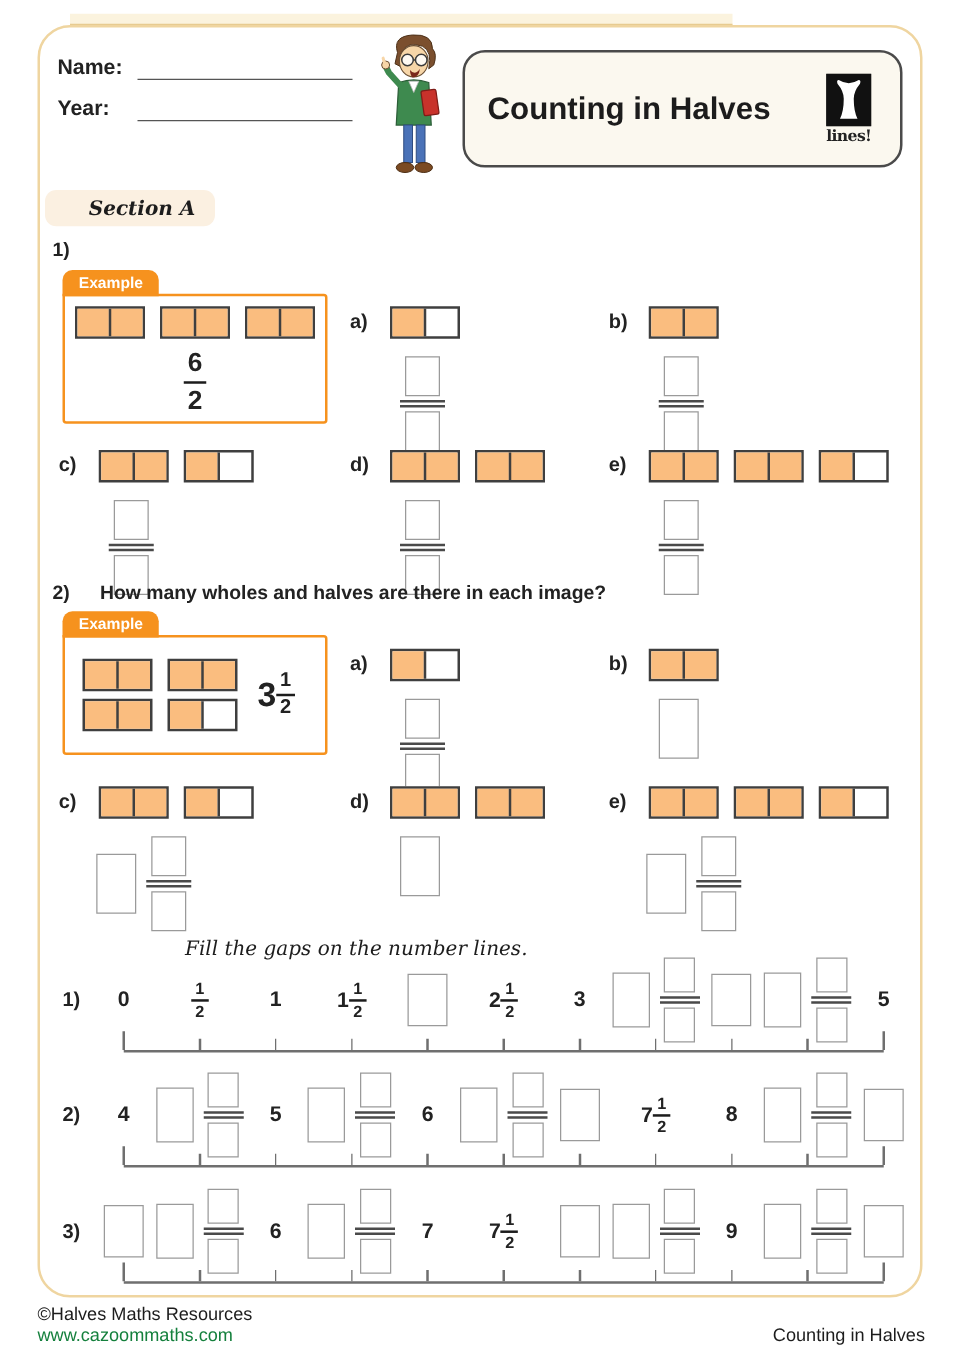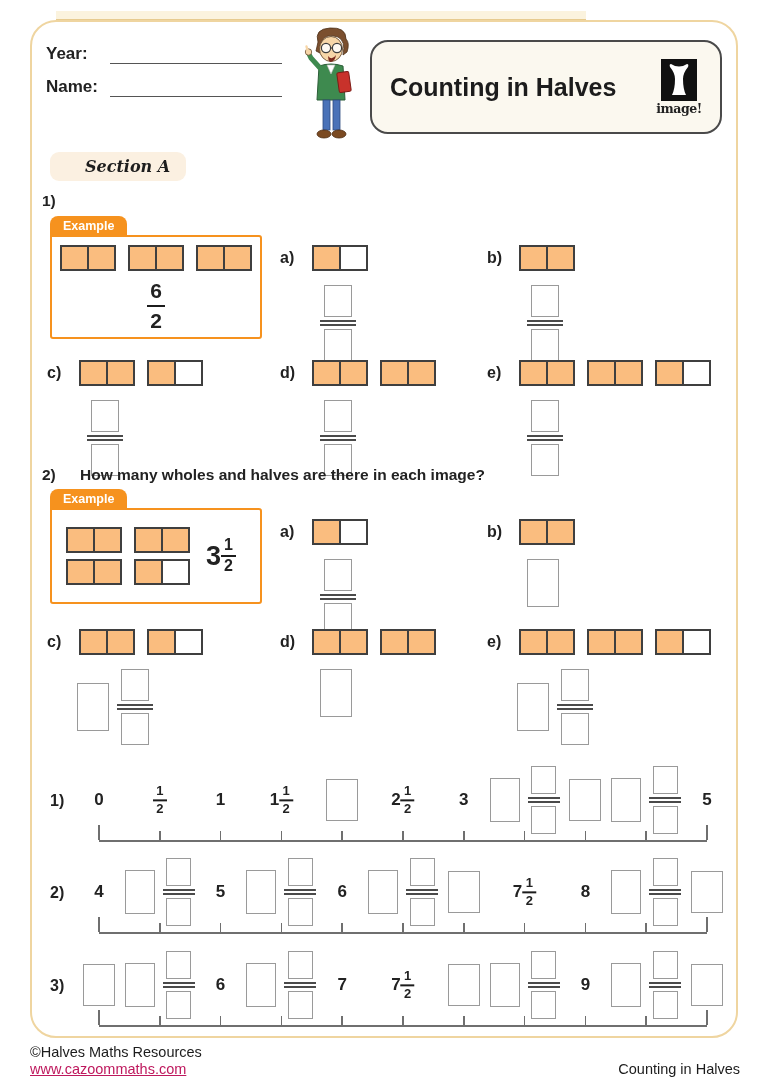--- a/index.html
+++ b/index.html
@@ -95,37 +95,37 @@
   
   .nlrow{position:absolute;left:0;width:708px;height:92px;}
   .nllabel{position:absolute;left:18px;top:22px;font-weight:bold;font-size:16px;}
   .nlcell{position:absolute;transform:translate(-50%,-50%);display:flex;align-items:center;}
   .nlnum{font-weight:bold;font-size:17px;}
   .baseline{position:absolute;height:1.8px;background:#6f6f6f;}
   .tick{position:absolute;width:1.8px;background:#6f6f6f;}
 
   
   .footer{position:absolute;left:30px;top:1044px;font-size:14.5px;color:#1c1c1c;line-height:1.18;}
-  .footer a{color:#be185d;text-decoration:underline;cursor:pointer;}
+  .footer a{color:#15803d;cursor:pointer;}
   .footright{position:absolute;right:28px;top:1061px;font-size:14.5px;color:#1c1c1c;}
 </style>
 </head>
 <body>
 
 <div class="top-band"></div>
 
 <div class="sheet">
 
   <div class="fields">
     <div class="frow">
+      <span class="flabel">Name:</span>
+      <span class="fline"></span>
+    </div>
+    <div class="frow">
       <span class="flabel">Year:</span>
-      <span class="fline"></span>
-    </div>
-    <div class="frow">
-      <span class="flabel">Name:</span>
       <span class="fline"></span>
     </div>
   </div>
 
   <svg class="teacher" viewBox="0 0 66 120">
     <path d="M20,16 Q16,3 32,2 Q48,1 48,13 Q52,17 49,26 L45,29 Q48,15 40,11 Q28,7 24,15 Q21,19 22,27 L18,25 Z" fill="#7B4F2E" stroke="#4c3018" stroke-width="0.8"></path>
     <ellipse cx="33" cy="23" rx="11.5" ry="12.5" fill="#F7D6A8" stroke="#6b4f33" stroke-width="0.9"></ellipse>
     <circle cx="28" cy="22" r="4.6" fill="#ffffff" fill-opacity="0.85" stroke="#3c3c3c" stroke-width="1.2"></circle>
     <circle cx="39" cy="22" r="4.6" fill="#ffffff" fill-opacity="0.85" stroke="#3c3c3c" stroke-width="1.2"></circle>
     <line x1="32.5" y1="22" x2="34.5" y2="22" stroke="#3c3c3c" stroke-width="1.2"></line>
@@ -142,25 +142,25 @@
     <ellipse cx="41" cy="108" rx="7" ry="4" fill="#7B4A22" stroke="#4c2c12" stroke-width="0.8"></ellipse>
   </svg>
 
   <div class="titlebox">
     <div class="titletext">Counting in Halves</div>
     <div class="logo">
       <svg class="logobox" viewBox="0 0 36 42">
         <rect width="36" height="42" fill="#111"></rect>
         <path d="M10,5 Q18,10 26,5 Q28,5 27,8 Q22,14 22,20 Q22,30 25,36 L11,36 Q14,30 14,20 Q14,14 9,8 Q8,5 10,5 Z" fill="#fff"></path>
       </svg>
-      <div class="logotext">image!</div>
+      <div class="logotext">lines!</div>
     </div>
   </div>
 
-  <div class="seclabel" style="left:18px;top:130px;padding-left:35px;">Section A</div>
+  <div class="seclabel" style="left:4px;top:130px;padding-left:35px;">Section A</div>
 
   <div class="qhead" style="left:10px;top:170px;">
     <span class="qnum">1)</span>
   </div>
 
   <div class="exwrap" style="left:18px;top:192px;">
     <div class="extab">Example</div>
     <div class="exbox ex1box">
       <div class="exbars" id="ex1-bars">
           <div class="bar">
@@ -430,20 +430,21 @@
           <div class="wbox"></div>
           <div class="fans">
             <div class="abox"></div>
             <div class="dbl"></div>
             <div class="abox"></div>
           </div>
         </div>
       </div>
     </div>
 
+  <div class="instruction" style="left:116px;top:727px;">Fill the gaps on the number lines.</div>
 
   <div class="nlrow" id="nl-0" style="top:748px;">
       <div class="nllabel">1)</div>
       <div class="nlcell" style="left: 67px; top: 30px;">
         <span class="nlnum">0</span>
       </div>
       <div class="nlcell" style="left: 127.8px; top: 30px;">
         <span class="pfrac">
           <span>1</span>
           <span class="fbar"></span>

